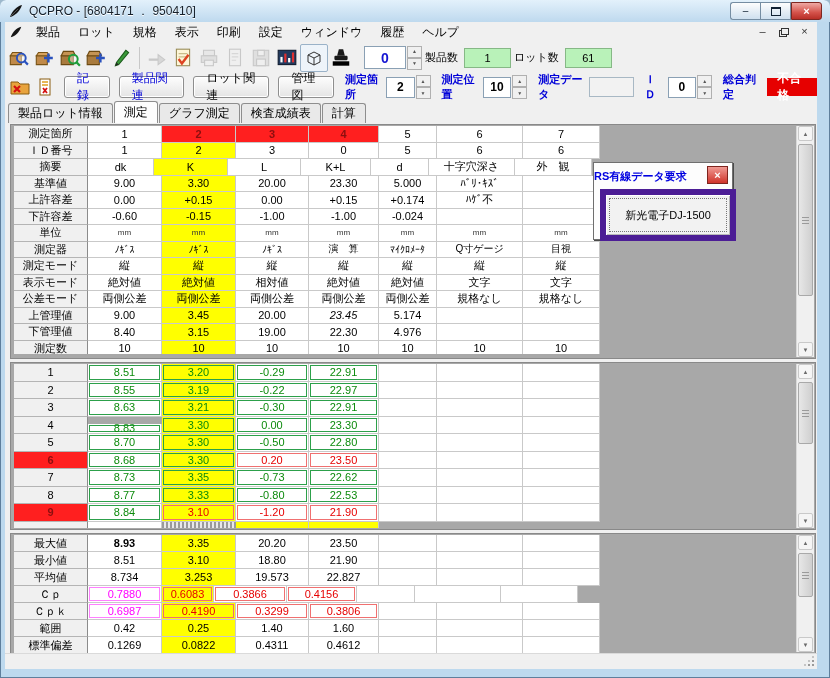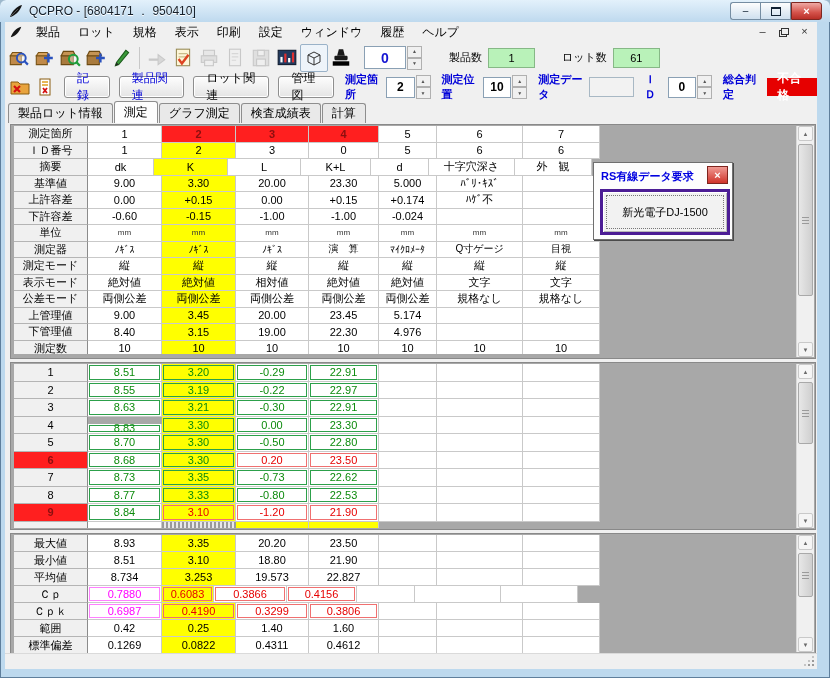--- a/index.html
+++ b/index.html
@@ -26,21 +26,21 @@
   .restglyph i.f{left:2px;top:0;}
   
   .toolbar{position:absolute;left:0;top:20px;width:812px;height:31px;background:#f0f0f0;border-bottom:1px solid #d6d6d6;display:flex;align-items:center;}
   .tbicon{width:26px;height:26px;display:flex;align-items:center;justify-content:center;}
   .tbicon.dim{opacity:.45;filter:grayscale(1);}
   .tbsep{width:1px;height:22px;background:#c8c8c8;margin:0 4px;}
   .tbicon.framed{border:1px solid #9ab2c8;background:#eef4fa;border-radius:2px;}
   .counterbox{width:40px;height:21px;background:#fff;border:1px solid #8aa0b4;margin-left:10px;display:flex;align-items:center;justify-content:center;color:#1414d2;font-weight:bold;font-size:14px;}
   .spincol{display:flex;flex-direction:column;margin-left:1px;}
   .spb{width:13px;height:10px;border:1px solid #b0b0b0;background:#f0f0f0;font-size:5px;color:#555;display:flex;align-items:center;justify-content:center;line-height:1;}
-  .cntlabel{margin-left:27px;font-size:11px;}
+  .cntlabel{margin-left:3px;font-size:11px;}
   .greenfield{width:45px;height:18px;background:#b9f2b9;border:1px solid #86b886;display:flex;align-items:center;justify-content:center;margin-left:6px;}
   
   .subtoolbar{position:absolute;left:0;top:51px;width:812px;height:28px;background:#f0f0f0;display:flex;align-items:center;border-bottom:1px solid #dcdcdc;}
   .sicon{width:20px;height:20px;margin-left:5px;}
   .pbtn{height:20px;border:1px solid #8e8e8e;border-radius:3px;background:linear-gradient(#fdfdfd,#e4e4e4);padding:0 12px;margin-left:9px;font-size:12px;display:flex;align-items:center;box-shadow:inset 0 0 0 1px #fff;}
   .pbtn.blue{color:#0000d8;}
   .bluelabel{color:#0000d8;font-size:11px;font-weight:bold;margin-left:11px;}
   .spinfield{width:32px;height:19px;background:#fff;border:1px solid #8aa0b4;display:flex;align-items:center;justify-content:center;font-weight:bold;font-size:12px;margin-left:5px;}
   .datafield{width:52px;height:18px;background:#f2f2f2;border:1px solid #a8b8c4;margin-left:5px;}
   .badge{height:18px;background:#e60000;color:#fff;font-weight:bold;font-size:12px;display:flex;align-items:center;justify-content:center;padding:0 10px;margin-left:8px;}
@@ -82,23 +82,23 @@
   .partialrow .p4{width:70px;background:#ffff00;border-right:1px solid #c9c9c9;box-sizing:border-box;}
   
   .vscroll{position:absolute;right:1px;top:1px;bottom:1px;width:17px;background:#f0f0f0;border-left:1px solid #d9d9d9;}
   .sarrow{position:absolute;left:1px;width:15px;height:15px;background:#f5f5f5;border:1px solid #c9c9c9;border-radius:2px;color:#6a6a6a;font-size:6px;display:flex;align-items:center;justify-content:center;box-sizing:border-box;}
   .sarrow.up{top:0;}
   .sarrow.down{bottom:0;}
   .sthumb{position:absolute;left:1px;width:15px;background:linear-gradient(90deg,#e7e7e7,#cfcfcf);border:1px solid #a9a9a9;border-radius:2px;box-sizing:border-box;}
   .sthumb::after{content:"";position:absolute;left:3px;right:3px;top:50%;height:1px;background:#9a9a9a;box-shadow:0 -3px #9a9a9a,0 3px #9a9a9a;}
   
   .dialog{position:absolute;left:588px;top:39px;width:138px;height:76px;background:#fdfdfd;border:1px solid #6f6f6f;box-shadow:1px 1px 0 #4a4a4a;z-index:5;}
-  .dlg-title{position:absolute;left:7px;top:6px;color:#0000e0;font-weight:bold;font-size:11px;}
+  .dlg-title{position:absolute;left:0;top:6px;color:#0000e0;font-weight:bold;font-size:11px;}
   .dlg-close{position:absolute;right:4px;top:3px;width:19px;height:16px;background:linear-gradient(#f09a93,#d0332a);border:1px solid #7e241e;color:#fff;font-weight:bold;font-size:11px;display:flex;align-items:center;justify-content:center;line-height:1;}
-  .dlg-btn{position:absolute;left:6px;top:26px;width:124px;height:40px;background:#f2f2f2;border:3px solid #4c1d95;box-shadow:inset 1px 1px 0 #fff, inset -1px -1px 0 #b8b8b8;display:flex;align-items:center;justify-content:center;font-size:11px;}
+  .dlg-btn{position:absolute;left:6px;top:26px;width:124px;height:40px;background:#f2f2f2;border:6px solid #4c1d95;box-shadow:inset 1px 1px 0 #fff, inset -1px -1px 0 #b8b8b8;display:flex;align-items:center;justify-content:center;font-size:11px;}
   .dlg-btn::after{content:"";position:absolute;left:3px;right:3px;top:3px;bottom:3px;border:1px dotted #777;}
   
   .statusbar{position:absolute;left:0;top:631px;width:812px;height:15px;background:#f0f0f0;border-top:1px solid #dadada;}
   .grip{position:absolute;right:2px;bottom:2px;width:12px;height:12px;}
   .grip::after{content:"";position:absolute;right:1px;bottom:1px;width:2px;height:2px;background:#9a9a9a;box-shadow:-4px 0 #9a9a9a,0 -4px #9a9a9a,-8px 0 #c4c4c4,-4px -4px #c4c4c4,0 -8px #c4c4c4;}
   svg{display:block;}
 </style>
 </head>
 <body>
 
@@ -415,21 +415,21 @@
               <div class="tcell" style="width: 70px;">両側公差</div>
               <div class="tcell" style="width: 58px;">両側公差</div>
               <div class="tcell" style="width: 86px;">規格なし</div>
               <div class="tcell" style="width: 77px;">規格なし</div>
             </div>
             <div class="trow">
               <div class="tlabel">上管理値</div>
               <div class="tcell" style="width: 74px;">9.00</div>
               <div class="tcell y" style="width: 74px;">3.45</div>
               <div class="tcell" style="width: 73px;">20.00</div>
-              <div class="tcell" style="width: 70px;">23.45</div>
+              <div class="tcell" style="width: 70px; font-style: italic;">23.45</div>
               <div class="tcell" style="width: 58px;">5.174</div>
               <div class="tcell" style="width: 86px;"></div>
               <div class="tcell" style="width: 77px;"></div>
             </div>
             <div class="trow">
               <div class="tlabel">下管理値</div>
               <div class="tcell" style="width: 74px;">8.40</div>
               <div class="tcell y" style="width: 74px;">3.15</div>
               <div class="tcell" style="width: 73px;">19.00</div>
               <div class="tcell" style="width: 70px;">22.30</div>
@@ -631,21 +631,21 @@
           <div class="sarrow up">▲</div>
           <div class="sthumb" style="top:18px;height:62px;"></div>
           <div class="sarrow down">▼</div>
         </div>
       </div>
 
       <div class="pane pane3">
         <div class="rowswrap stats" id="stats-rows">
             <div class="trow">
               <div class="tlabel">最大値</div>
-              <div class="tcell" style="width: 74px;">8.93</div>
+              <div class="tcell" style="width: 74px; font-weight: bold;">8.93</div>
               <div class="tcell y" style="width: 74px;">3.35</div>
               <div class="tcell" style="width: 73px;">20.20</div>
               <div class="tcell" style="width: 70px;">23.50</div>
               <div class="tcell" style="width: 58px;"></div>
               <div class="tcell" style="width: 86px;"></div>
               <div class="tcell" style="width: 77px;"></div>
             </div>
             <div class="trow">
               <div class="tlabel">最小値</div>
               <div class="tcell" style="width: 74px;">8.51</div>

